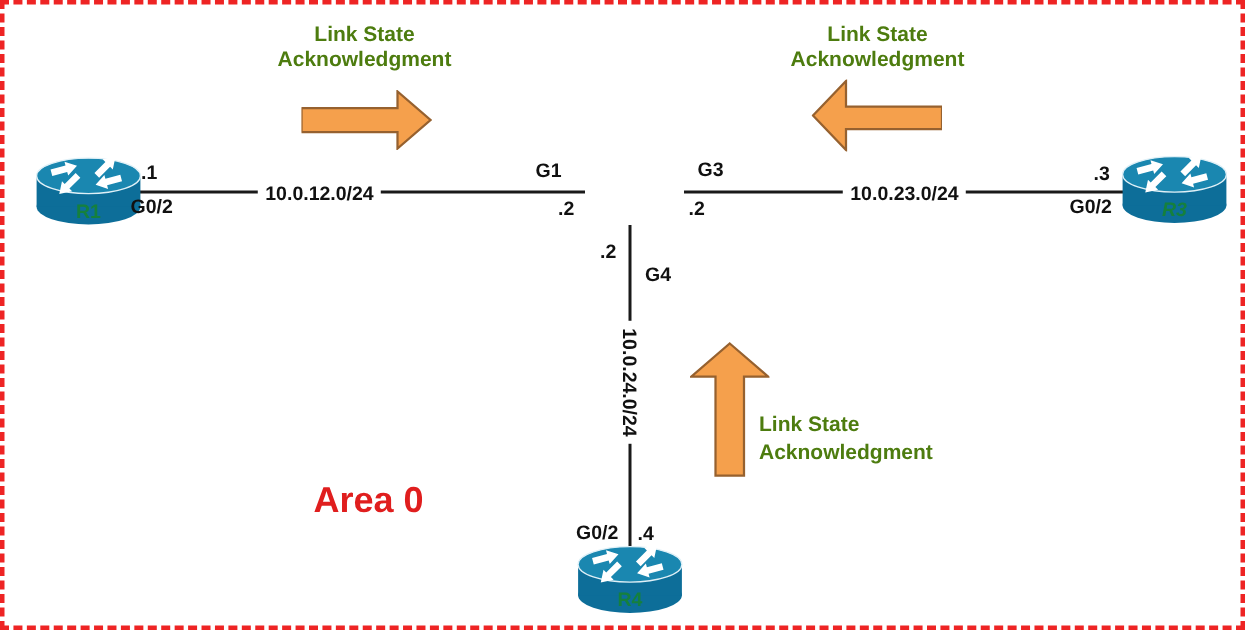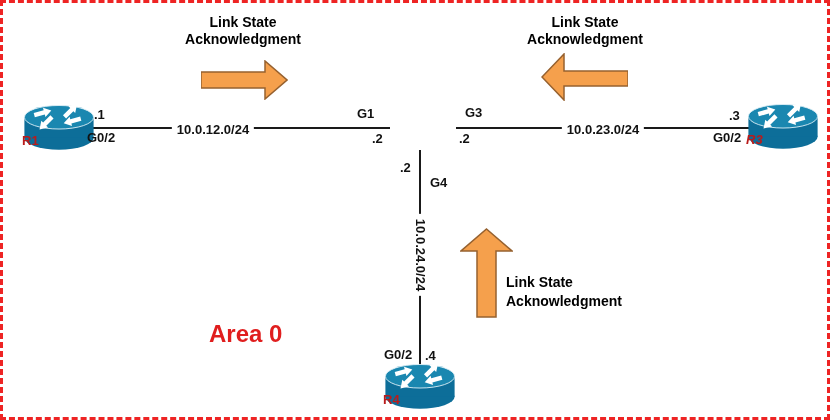--- a/index.html
+++ b/index.html
@@ -10,38 +10,38 @@
     background:#fff;
     font-family:"Liberation Sans", sans-serif;
     overflow:hidden;
   }
   .link-line{position:absolute;background:#1a1a1a;z-index:1;}
   .router{position:absolute;width:74px;height:53px;z-index:3;}
   .router svg{display:block;}
   .cyl-top{stroke:#dff0f7;stroke-width:1.2;}
   .router-label{
     position:absolute;top:29px;left:0;width:74px;
-    color:#b91c1c;font-weight:bold;font-size:13px;
+    text-align:center;color:#15803d;font-weight:bold;font-size:13px;
   }
   .subnet-label{
     position:absolute;z-index:2;
     background:#fff;padding:0 5px;
     font-size:13px;font-weight:bold;color:#111;
     transform:translate(-50%,-50%);
     white-space:nowrap;
   }
   .subnet-label.vertical{transform:translate(-50%,-50%) rotate(90deg);}
   .if-label{
     position:absolute;z-index:4;
     font-size:13px;font-weight:bold;color:#111;
     white-space:nowrap;
   }
   .caption{
     position:absolute;z-index:2;
-    color:#000000;font-size:14px;font-weight:bold;
+    color:#4d7c0f;font-size:14px;font-weight:bold;
     line-height:17px;text-align:center;width:182px;
   }
   .caption.left-align{text-align:left;line-height:19px;}
   .flow-arrow{position:absolute;z-index:2;}
   .area-label{
     position:absolute;z-index:2;
     color:#e01e1e;font-size:24px;font-weight:bold;
   }
 </style>
 </head>

